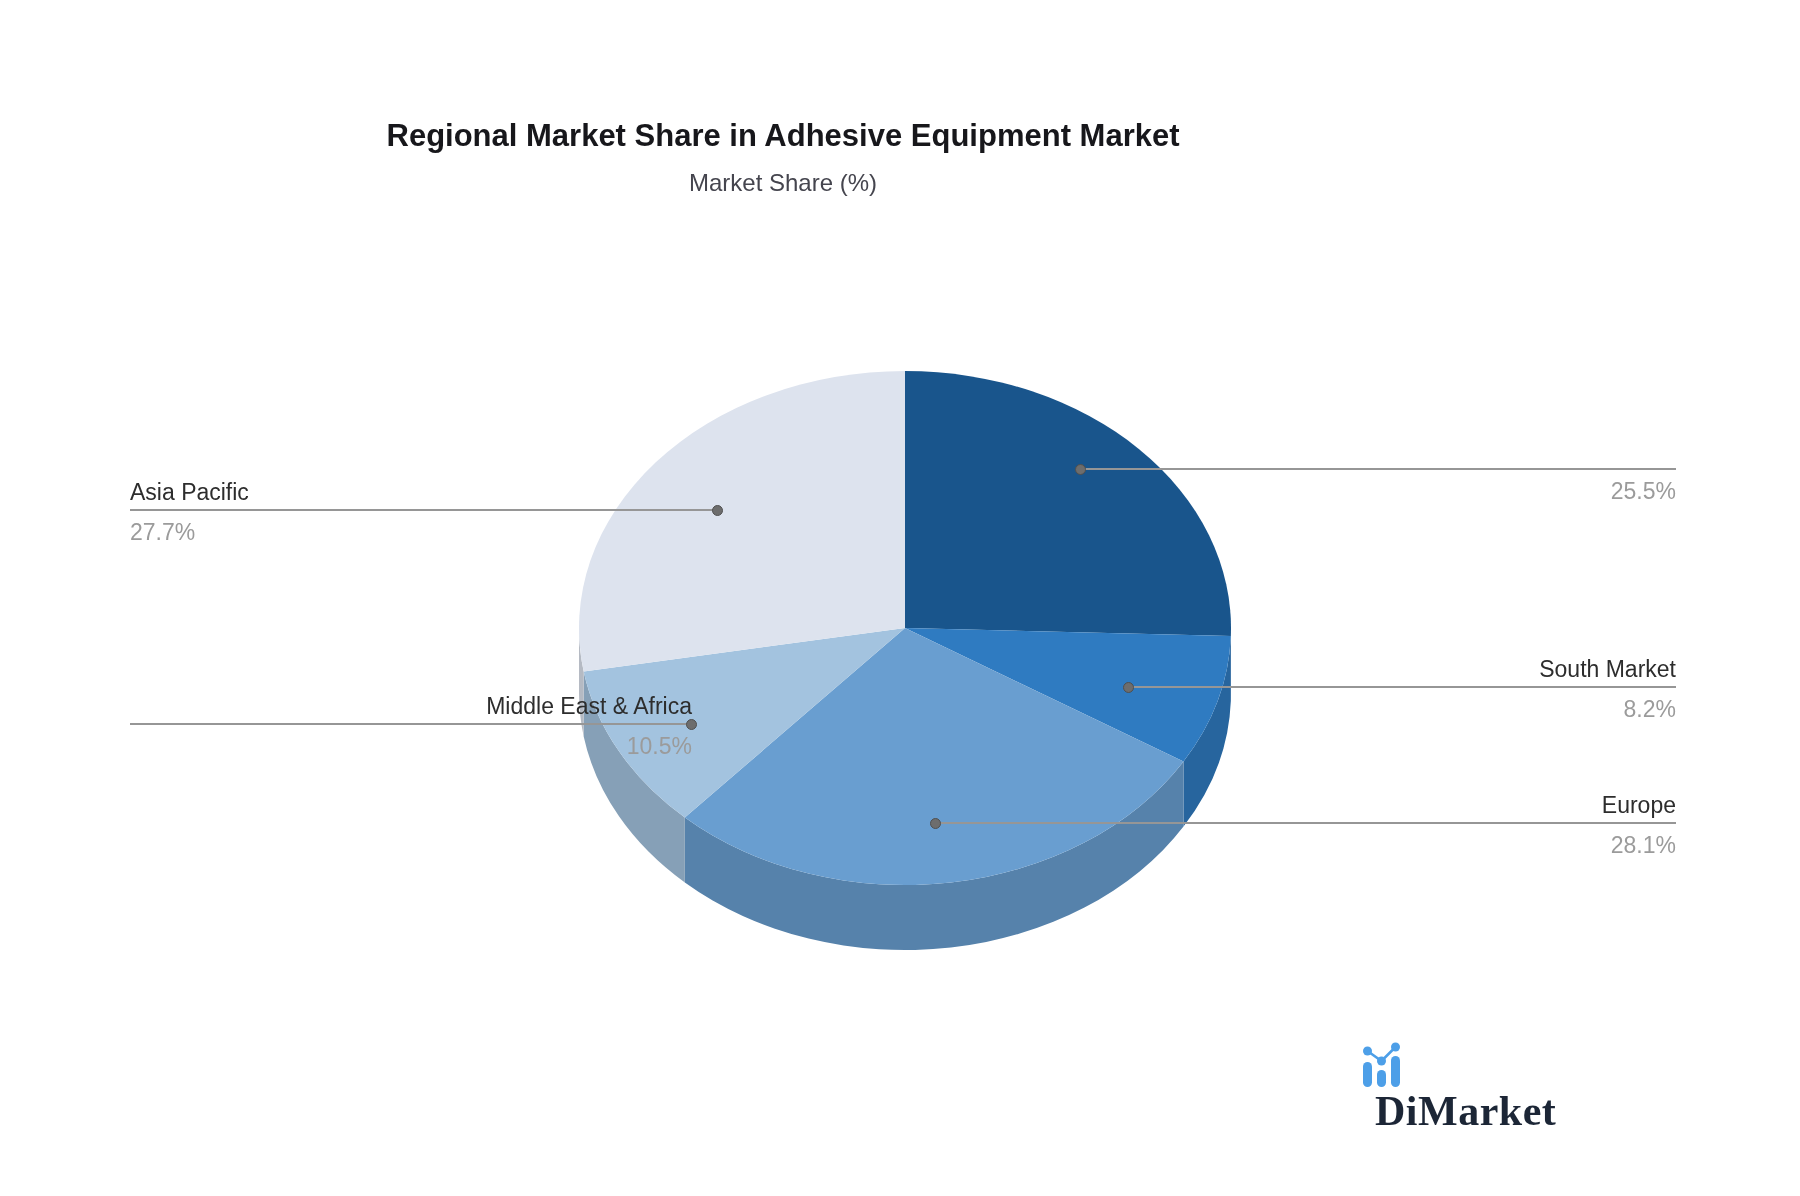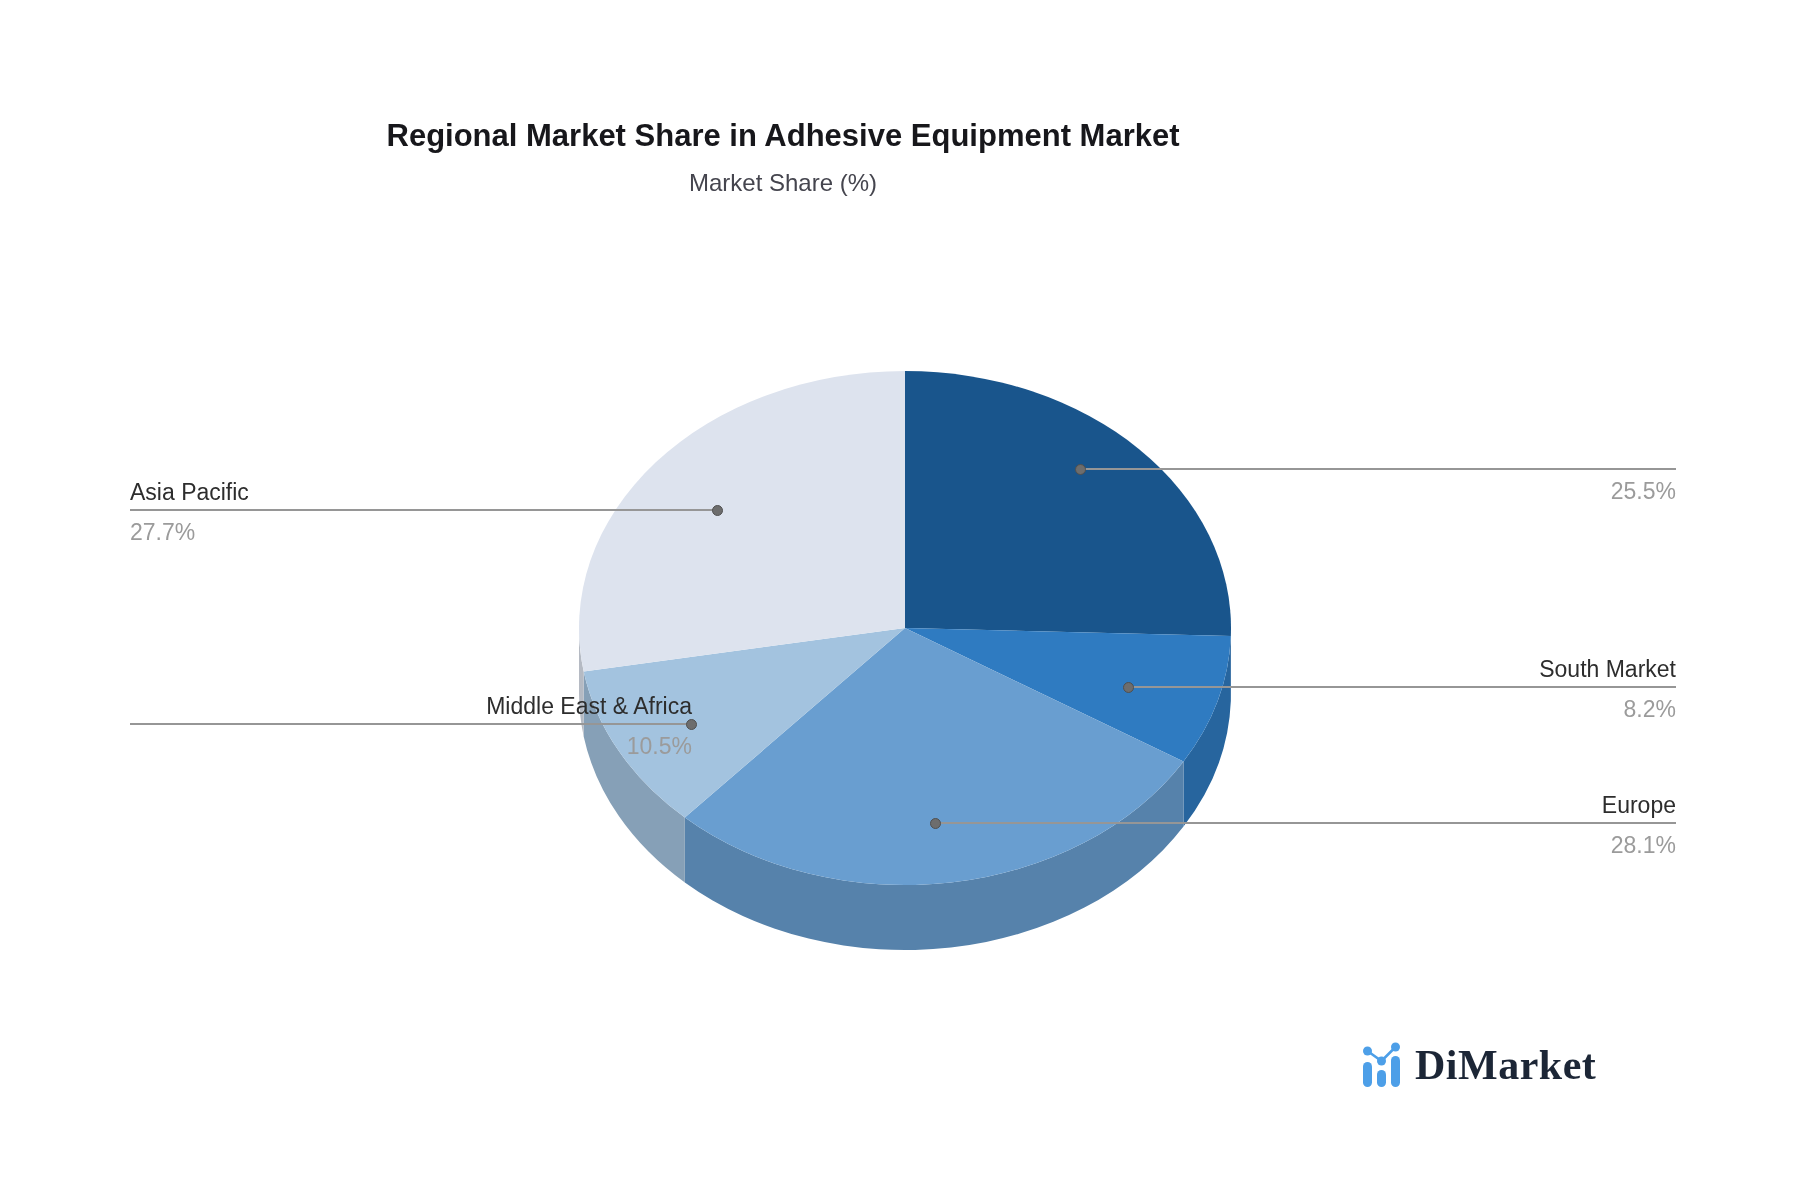--- a/index.html
+++ b/index.html
@@ -57,20 +57,21 @@
     border-radius:50%;
     top:-6px;
   }
   .pie-label.right .pl-dot{left:-5px;}
   .pie-label.left .pl-dot{right:-5px;}
   .brand{
     position:absolute;
     left:1363px;top:1042px;
     display:flex;
     align-items:flex-start;
+    flex-direction:column;
   }
   .brand .brand-text{
     font-family:"Liberation Serif", serif;
     font-weight:700;
     font-size:42px;
     line-height:46px;
     color:#1c2636;
     margin-left:12px;
     letter-spacing:0.5px;
   }

